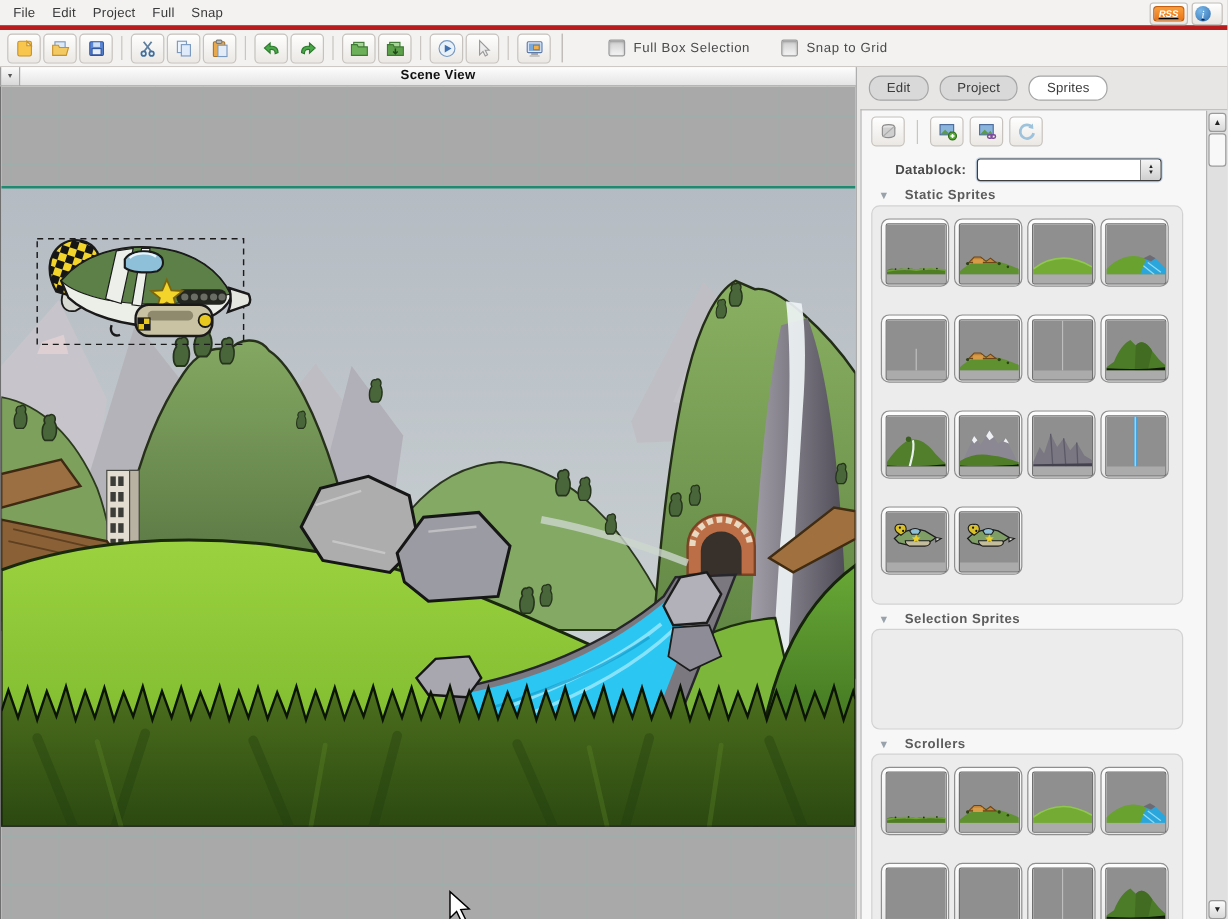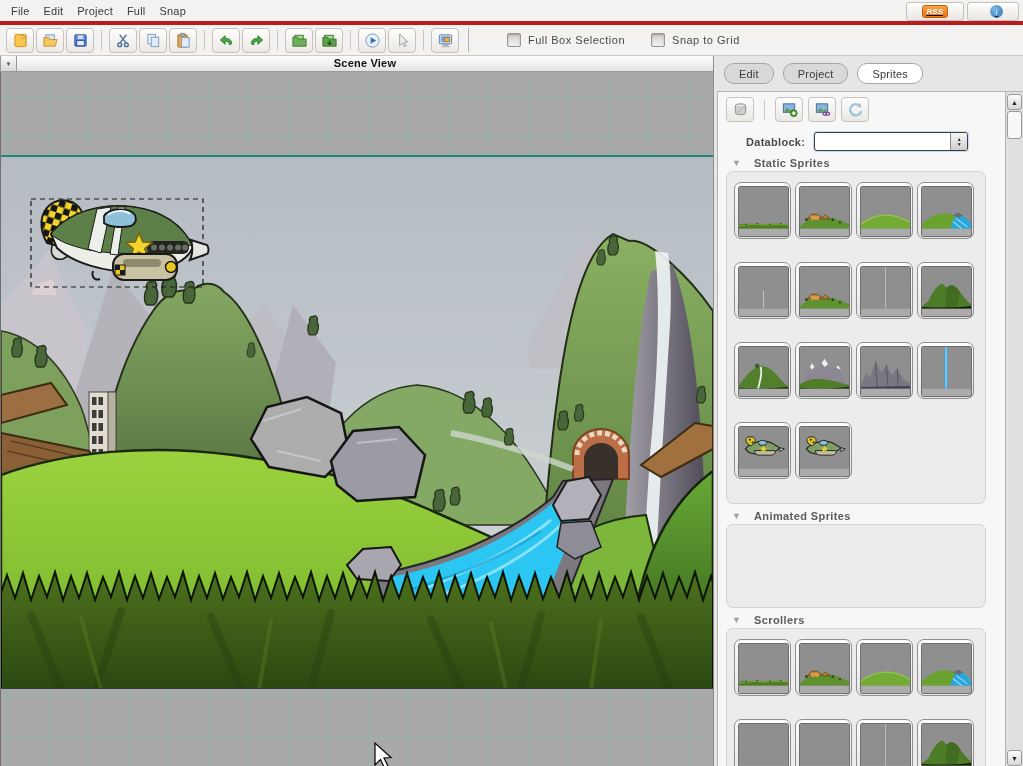--- a/index.html
+++ b/index.html
@@ -7,21 +7,21 @@
     width:1023px;height:766px;overflow:hidden;position:relative;
     font-family:"Liberation Sans",sans-serif;background:#f3f2f1;
     -webkit-font-smoothing:antialiased;
   }
   
   .menu-bar{height:21px;display:flex;align-items:center;padding-left:4px;
     background:#f3f2f1;border-bottom:4px solid #b91c1c;position:relative;}
   .menu-item{font-size:11px;color:#3a3a3a;padding:0 7px;letter-spacing:.2px;cursor:default;}
   .win-btns{position:absolute;top:2px;right:4px;display:flex;gap:3px;}
   .wbtn{height:17px;min-width:20px;border:1px solid #c3bfba;border-radius:3px;
-    background:linear-gradient(#ffffff,#e9e6e2);display:flex;align-items:center;justify-content:flex-end;padding:0 15px;text-decoration:underline;}
+    background:linear-gradient(#ffffff,#e9e6e2);display:flex;align-items:center;justify-content:flex-start;padding:0 2px;text-decoration:underline;}
   .rss{background:linear-gradient(#f9a03c,#e97418);border:1px solid #c45f10;border-radius:3px;
     color:#fff;font-size:8px;font-weight:bold;font-style:italic;padding:1px 4px;line-height:9px;}
   .info-circle{width:13px;height:13px;border-radius:50%;
     background:radial-gradient(circle at 35% 30%,#7ab8e8,#2f6fb2);color:#fff;font-size:9px;
     font-family:"Liberation Serif",serif;font-style:italic;display:flex;align-items:center;justify-content:center;}
   
   .toolbar{height:30px;display:flex;align-items:center;padding-left:5px;background:#f3f2f1;
     border-bottom:1px solid #cdcac6;}
   .icon-btn{width:26px;height:23px;border:1px solid #c6c2bd;border-radius:4px;margin:0 1px;
     background:linear-gradient(#fefefe,#ebe8e4);display:flex;align-items:center;justify-content:center;flex:none;}
@@ -645,21 +645,21 @@
                       <path d="M40,13 L45,14 L40,17 Z" fill="#e8e8e2" stroke="#1d1d1d" stroke-width="1"></path>
                       <polygon points="22,10 23.2,12.8 26,13 23.8,14.8 24.6,17.6 22,16 19.4,17.6 20.2,14.8 18,13 20.8,12.8" fill="#e8cf2a"></polygon>
                     </g>
                     <rect y="46" width="54" height="8" fill="#ababab"></rect>
                   </svg>
                 </div>
               </div>
             </div>
             <div class="section-hd">
               <span class="tri">▼</span>
-              <span class="section-label">Animated Sprites</span>
+              <span class="section-label">Selection Sprites</span>
             </div>
             <div class="section-card empty"></div>
             <div class="section-hd">
               <span class="tri">▼</span>
               <span class="section-label">Scrollers</span>
             </div>
             <div class="section-card">
               <div class="sprite-grid">
                 <div class="thumb">
                   <svg viewBox="0 0 54 54">

